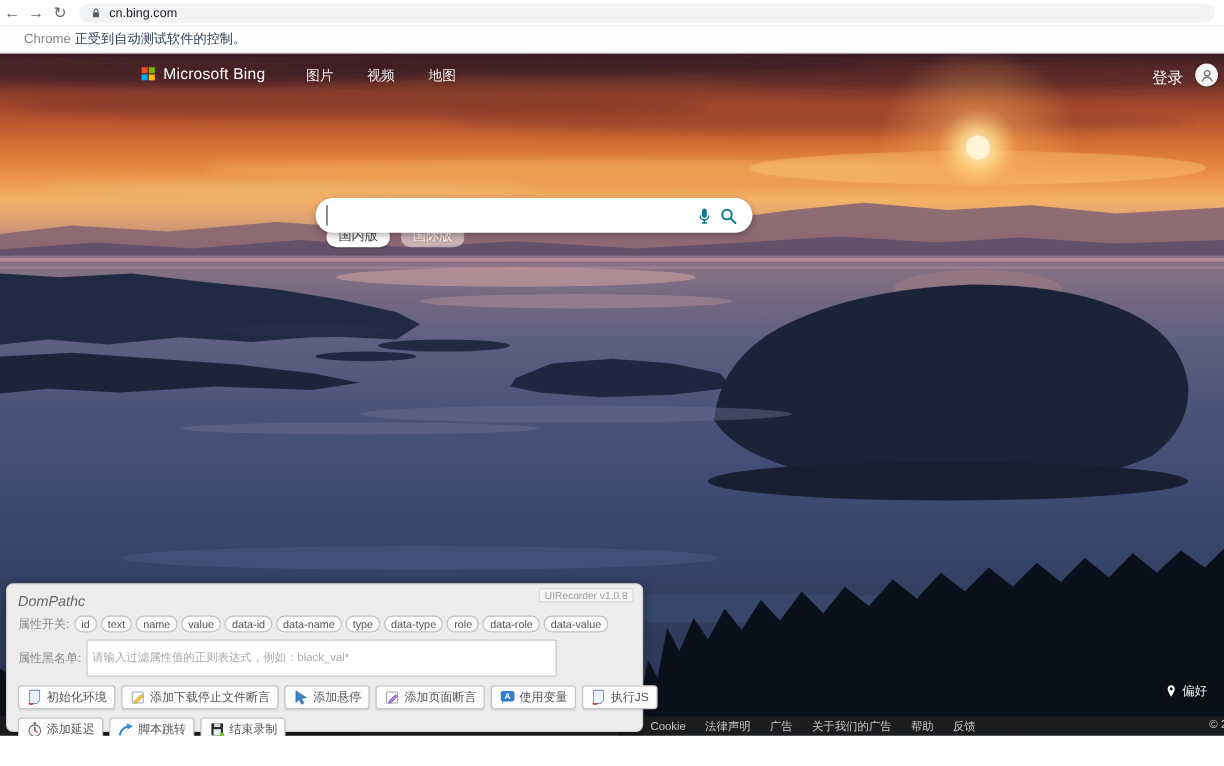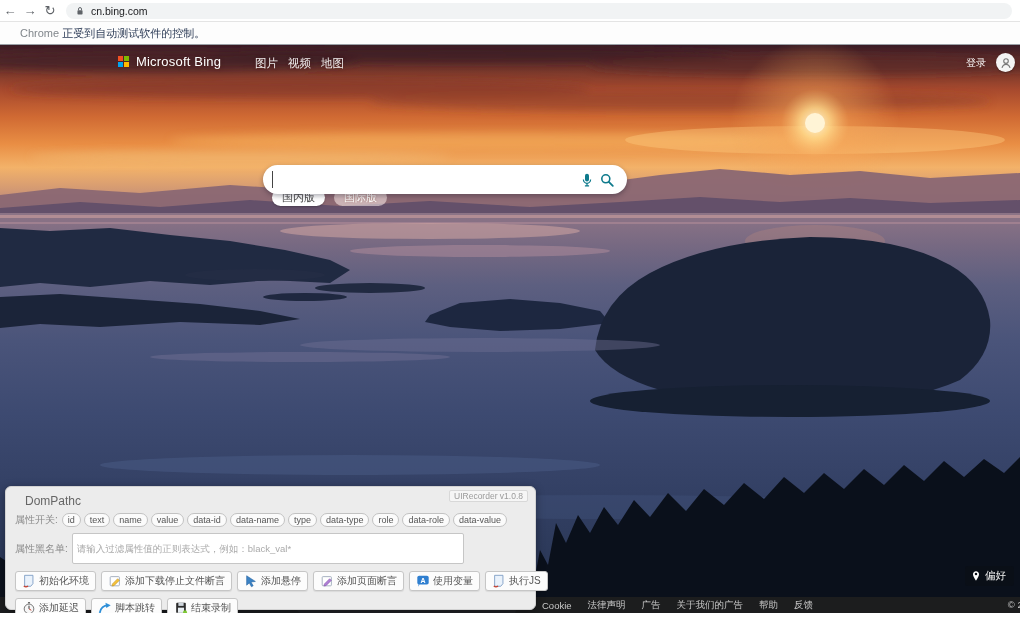--- a/index.html
+++ b/index.html
@@ -20,23 +20,23 @@
   
   .viewport { position:absolute; left:0; top:45px; width:1020px; height:568px; overflow:hidden; }
   .bg { position:absolute; left:0; top:0; }
 
   
   .bing-header { position:absolute; left:0; top:8px; width:1020px; height:24px; }
   .logo { position:absolute; left:118px; top:1px; display:flex; align-items:center; }
   .mslogo { display:grid; grid-template-columns:5px 5px; grid-gap:1px; margin-right:7px; }
   .mslogo i { width:5px; height:5px; display:block; }
   .logo-text { color:#fff; font-size:13px; letter-spacing:.2px; text-shadow:0 0 4px rgba(60,20,10,.45); }
-  .topnav { position:absolute; left:255px; top:3px; display:flex; gap:10px; }
+  .topnav { position:absolute; left:255px; top:3px; display:flex; gap:28px; }
   .topnav span { color:#fff; font-size:11.5px; opacity:.92; text-shadow:0 0 4px rgba(60,20,10,.45); cursor:pointer; }
-  .signin { position:absolute; right:34px; top:3px; color:#fff; font-size:10px; text-shadow:0 0 4px rgba(60,20,10,.4); cursor:pointer; }
+  .signin { position:absolute; right:34px; top:3px; color:#fff; font-size:13px; text-shadow:0 0 4px rgba(60,20,10,.4); cursor:pointer; }
   .avatar { position:absolute; right:5px; top:0; width:19px; height:19px; border-radius:50%; background:#f4f4f4; box-shadow:0 1px 2px rgba(0,0,0,.3); display:flex; align-items:center; justify-content:center; cursor:pointer; }
 
   
   .tabs { position:absolute; left:272px; top:97px; display:flex; gap:9px;margin-top:47px; }
   .tab { height:17px; line-height:17px; padding:0 10px; border-radius:9px; font-size:11px; cursor:pointer; }
   .tab.active { background:#fff; color:#4a4a4a; box-shadow:0 1px 2px rgba(0,0,0,.25); }
   .tab.inactive { background:rgba(255,240,236,.55); color:#fff; text-shadow:0 0 2px rgba(120,50,30,.5); }
 
   .searchbox { position:absolute; left:263px; top:120px; width:364px; height:29px; background:#fff; border-radius:15px; box-shadow:0 2px 5px rgba(20,20,40,.35); display:flex; align-items:center; padding:0 10px; }
   .search-input { flex:1; border:none; outline:none; height:20px; font-size:13px; background:transparent; }
@@ -49,21 +49,21 @@
 
   
   .page-footer { position:absolute; left:0; top:552px; width:1020px; height:16px; background:rgba(32,32,32,.86); overflow:hidden; }
   .flinks { position:absolute; left:542px; top:0; height:16px; display:flex; gap:16px; align-items:center; }
   .flinks span { color:#c9c9c9; font-size:9.5px; white-space:nowrap; cursor:pointer; }
   .copyright { position:absolute; right:-8px; top:0; height:16px; line-height:16px; color:#c9c9c9; font-size:9.5px; }
 
   
   .panel { position:absolute; left:5px; top:441px; width:531px; height:124px; background:#ececec; border:1px solid #d2d2d2; border-radius:6px; box-shadow:0 2px 8px rgba(0,0,0,.35); padding:5px 9px 6px; z-index:20; }
   .version { position:absolute; top:3px; right:7px; font-size:8.5px; color:#9a9a9a; border:1px solid #d8d8d8; background:#f6f6f6; padding:0 4px; border-radius:2px; }
-  .panel-title { font-size:12px; color:#666; margin:2px 0 5px 10px; }
+  .panel-title { font-size:12px; color:#666; margin:2px 0 5px 0;font-style:italic; }
   .prow { display:flex; align-items:center; white-space:nowrap; }
   .plabel { font-size:10px; color:#8a8a8a; margin-right:4px; flex:none; }
   .attr-pill { display:inline-block; background:#fbfbfb; border:1px solid #c2c2c2; border-radius:7px; font-size:9px; color:#555; padding:1px 5px; margin-right:3px; cursor:pointer; }
   .bl-input { width:392px; height:31px; border:1px solid #c6c6c6; border-radius:2px; background:#fff; font-size:9.5px; padding:0 4px; color:#444; outline:none; }
   .bl-input::placeholder { color:#aaa; }
   .btnrow { display:flex; align-items:flex-end; margin-top:7px; gap:5px; }
   .pbtn { display:inline-flex; align-items:center; gap:3px; background:#fcfcfc; border:1px solid #c6c6c6; border-radius:3px; padding:2px 6px; font-size:10px; color:#555; cursor:pointer; box-shadow:0 1px 1px rgba(0,0,0,.08); white-space:nowrap; }
   .pbtn svg { flex:none; }
 </style>
 </head>

